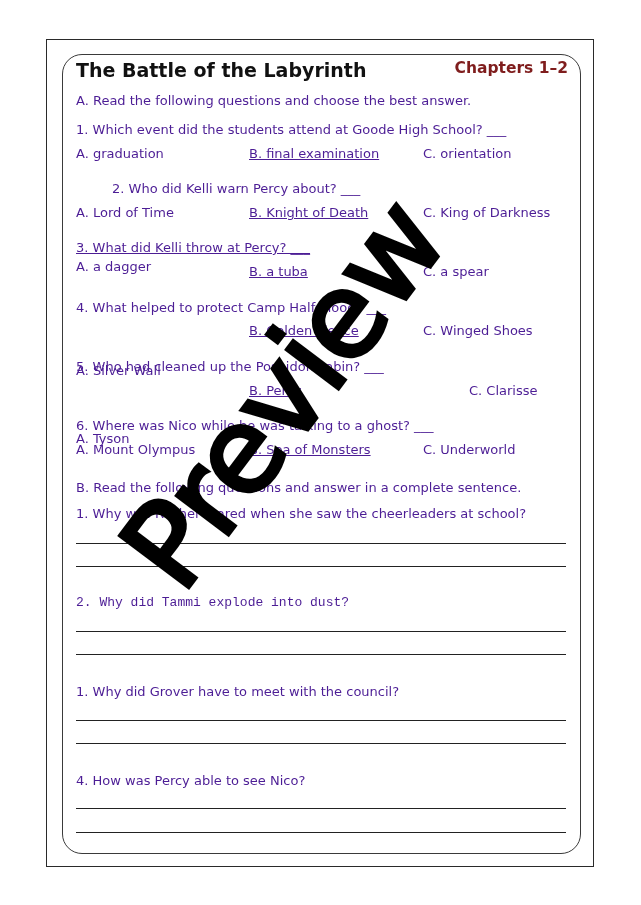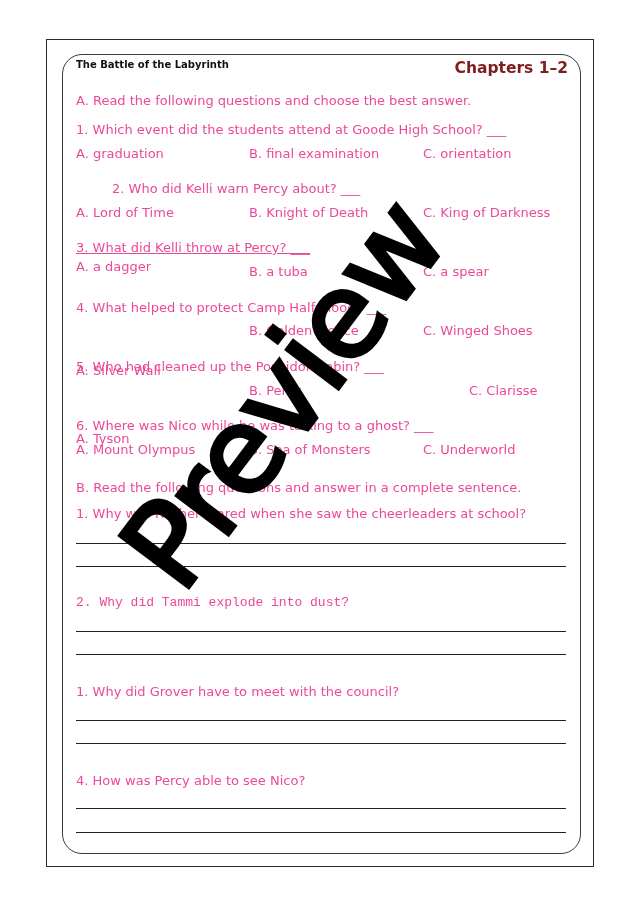--- a/index.html
+++ b/index.html
@@ -31,43 +31,43 @@
       width: 519px;
       height: 800px;
       border: 1.5px solid #3a3a3a;
       border-radius: 20px;
       box-sizing: border-box;
     }
     .title {
       position: absolute;
       left: 76px;
       top: 59px;
-      font-size: 10px;
+      font-size: 19px;
       font-weight: bold;
       color: #111;
       white-space: nowrap;
     }
     .chapters {
       position: absolute;
       right: 73px;
       top: 59px;
       font-size: 15.5px;
       font-weight: bold;
       color: #7f1d1d;
       white-space: nowrap;
     }
     .txt {
       position: absolute;
       font-size: 13px;
       white-space: nowrap;
-      color: #ec4899;
+      color: #4c1d95;
       line-height: 16px;
     }
     .optA { left: 76px; }
-    .optB { left: 249px; }
+    .optB { left: 249px; text-decoration: underline; }
     .optC { left: 423px; }
     .answer-line {
       position: absolute;
       left: 76px;
       width: 490px;
       height: 0;
       border-top: 1px solid #222;
     }
     .watermark {
       position: absolute;

